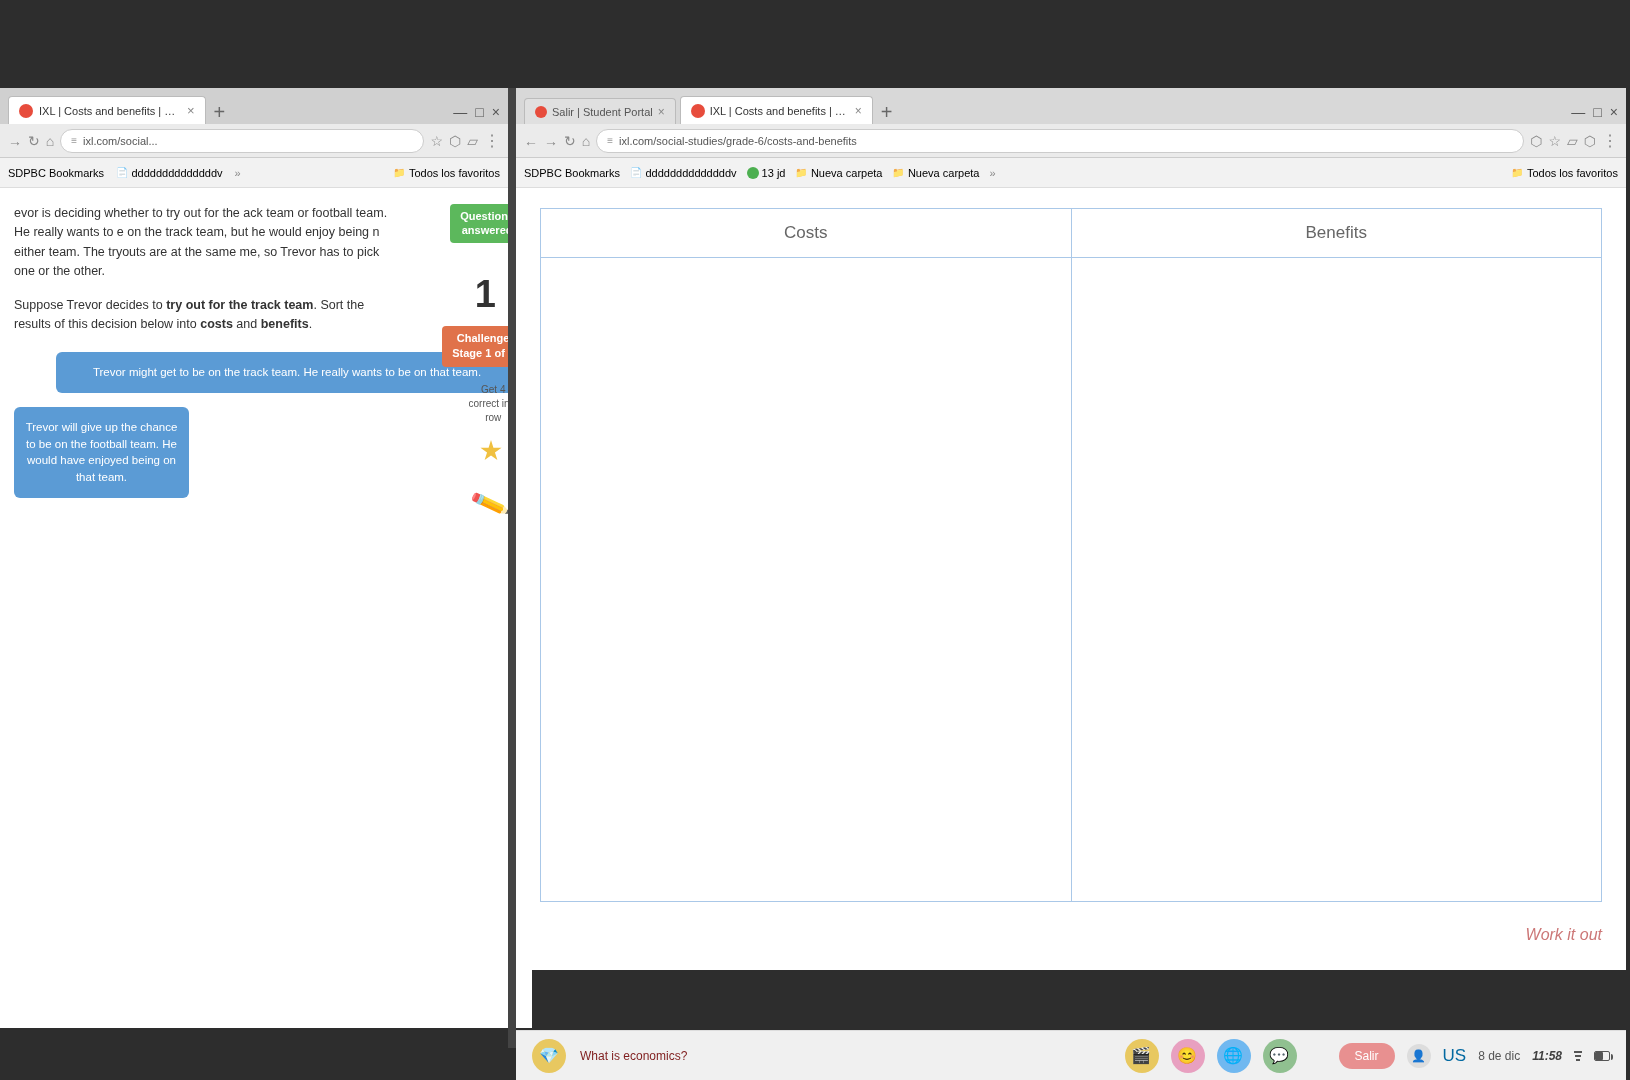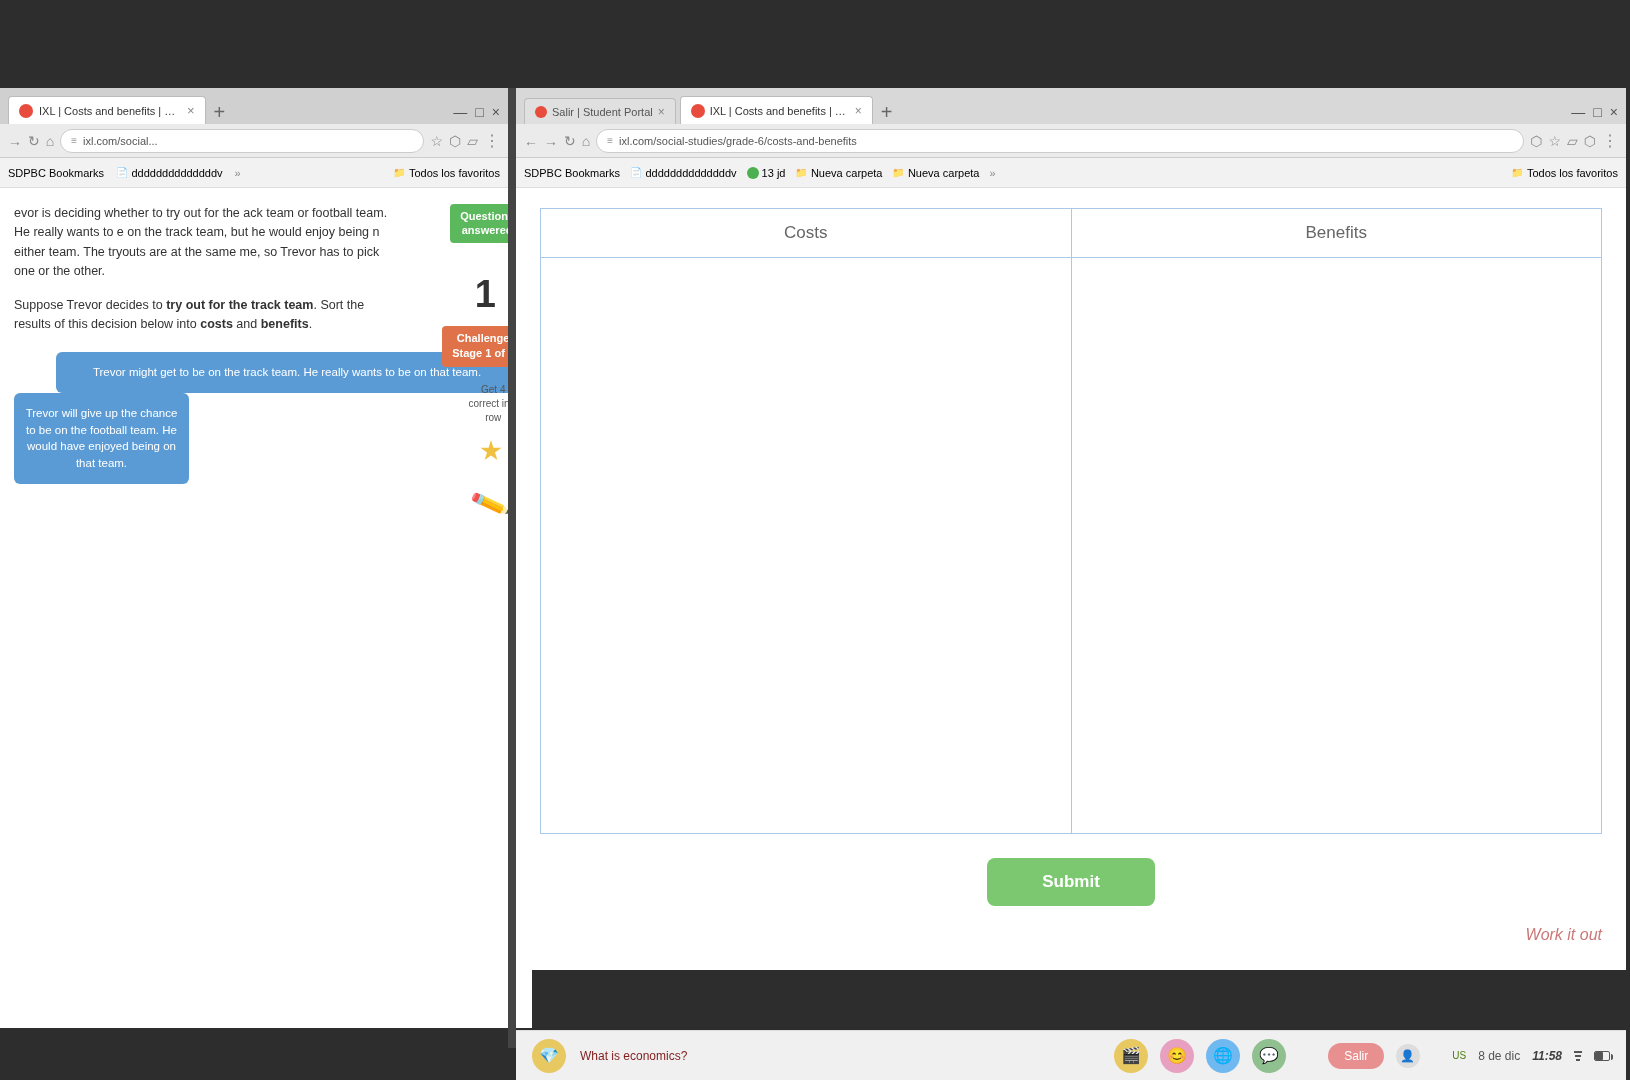--- a/index.html
+++ b/index.html
@@ -62,21 +62,21 @@
 <div style="position:absolute;top:188px;left:0;width:532px;height:840px;background:#fff;padding:16px 14px 14px 14px;overflow:hidden;">
 
   <div style="font-size:12.5px;color:#333;line-height:1.55;margin-bottom:14px;max-width:380px;">
     <span>evor is deciding whether to try out for the ack team or football team. He really wants to e on the track team, but he would enjoy being n either team. The tryouts are at the same me, so Trevor has to pick one or the other.</span>
   </div>
 
   <div style="font-size:12.5px;color:#333;line-height:1.55;margin-bottom:18px;max-width:380px;">
     <span>Suppose Trevor decides to</span> <strong>try out for the track team</strong><span>. Sort the results of this decision below into</span> <strong>costs</strong> <span>and</span> <strong>benefits</strong><span>.</span>
   </div>
 
-  <div style="display:flex;gap:12px;padding-left:42px;">
+  <div style="display:flex;gap:12px;margin-bottom:14px;padding-left:42px;">
     <div style="flex:1;background:#5b9bd5;color:#fff;border-radius:6px;padding:12px 10px;font-size:11.5px;line-height:1.45;text-align:center;cursor:pointer;">
       <span>Trevor might get to be on the track team. He really wants to be on that team.</span>
     </div>
   </div>
 
   <div style="display:flex;gap:12px;">
     <div style="flex:1;max-width:175px;background:#5b9bd5;color:#fff;border-radius:6px;padding:12px 10px;font-size:11.5px;line-height:1.45;text-align:center;cursor:pointer;">
       <span>Trevor will give up the chance to be on the football team. He would have enjoyed being on that team.</span>
     </div>
   </div>
@@ -177,44 +177,41 @@
       <div style="padding:14px 16px;font-size:17px;color:#666;border-bottom:1.5px solid #aac8e8;text-align:center;">Costs</div>
       <div style="flex:1;min-height:280px;"></div>
     </div>
 
     <div style="flex:1;display:flex;flex-direction:column;">
       <div style="padding:14px 16px;font-size:17px;color:#666;border-bottom:1.5px solid #aac8e8;text-align:center;">Benefits</div>
       <div style="flex:1;min-height:280px;"></div>
     </div>
   </div>
 
-  <div style="display:flex;justify-content:center;margin-bottom:20px;">
-    <button style="background:#7cc870;color:#fff;border:none;border-radius:8px;padding:14px 55px;font-size:17px;font-weight:bold;cursor:pointer;">Submit</button>
-  </div>
 
   <div style="text-align:right;">
     <div style="color:#cc7777;font-size:16px;font-style:italic;margin-bottom:6px;">Work it out</div>
   </div>
 </div>
 
 <div style="position:absolute;bottom:0;left:516px;width:1110px;height:50px;background:#f0f0f0;border-top:1px solid #ddd;display:flex;align-items:center;gap:14px;padding:0 16px;">
 
   <div style="width:34px;height:34px;background:#e8c860;border-radius:50%;display:flex;align-items:center;justify-content:center;font-size:16px;cursor:pointer;">💎</div>
 
   <span style="font-size:12px;color:#7f1d1d;">What is economics?</span>
 
   <div style="margin-left:auto;display:flex;align-items:center;gap:12px;">
     <div style="width:34px;height:34px;background:#e8c860;border-radius:50%;display:flex;align-items:center;justify-content:center;font-size:16px;cursor:pointer;">🎬</div>
     <div style="width:34px;height:34px;background:#e8a0c0;border-radius:50%;display:flex;align-items:center;justify-content:center;font-size:16px;cursor:pointer;">😊</div>
     <div style="width:34px;height:34px;background:#70b8f0;border-radius:50%;display:flex;align-items:center;justify-content:center;font-size:16px;cursor:pointer;">🌐</div>
     <div style="width:34px;height:34px;background:#90c090;border-radius:50%;display:flex;align-items:center;justify-content:center;font-size:16px;cursor:pointer;">💬</div>
     <div style="width:18px;height:18px;"></div>
     <button style="background:#e89090;color:#fff;border:none;border-radius:16px;padding:6px 16px;font-size:12px;cursor:pointer;">Salir</button>
     <div style="width:24px;height:24px;background:#ddd;border-radius:50%;display:flex;align-items:center;justify-content:center;font-size:12px;">👤</div>
-    <span style="font-size:10px;color:#4d7c0f;margin-left:20px;">US</span>
+    <span style="font-size:17px;color:#0369a1;">US</span>
     <span style="font-size:12px;color:#555;">8 de dic</span>
     <span style="font-size:12px;color:#404040;font-weight:bold;font-style:italic;">11:58</span>
     <div style="display:flex;flex-direction:column;gap:2px;">
       <div style="width:8px;height:2px;background:#555;margin:0 auto;"></div>
       <div style="width:6px;height:2px;background:#555;margin:0 auto;"></div>
       <div style="width:4px;height:2px;background:#555;margin:0 auto;"></div>
     </div>
     <div style="width:16px;height:10px;border:1.5px solid #555;border-radius:2px;position:relative;">
       <div style="position:absolute;top:0;left:0;width:60%;height:100%;background:#555;border-radius:1px;"></div>
       <div style="position:absolute;top:2px;right:-4px;width:2px;height:6px;background:#555;border-radius:0 2px 2px 0;"></div>

